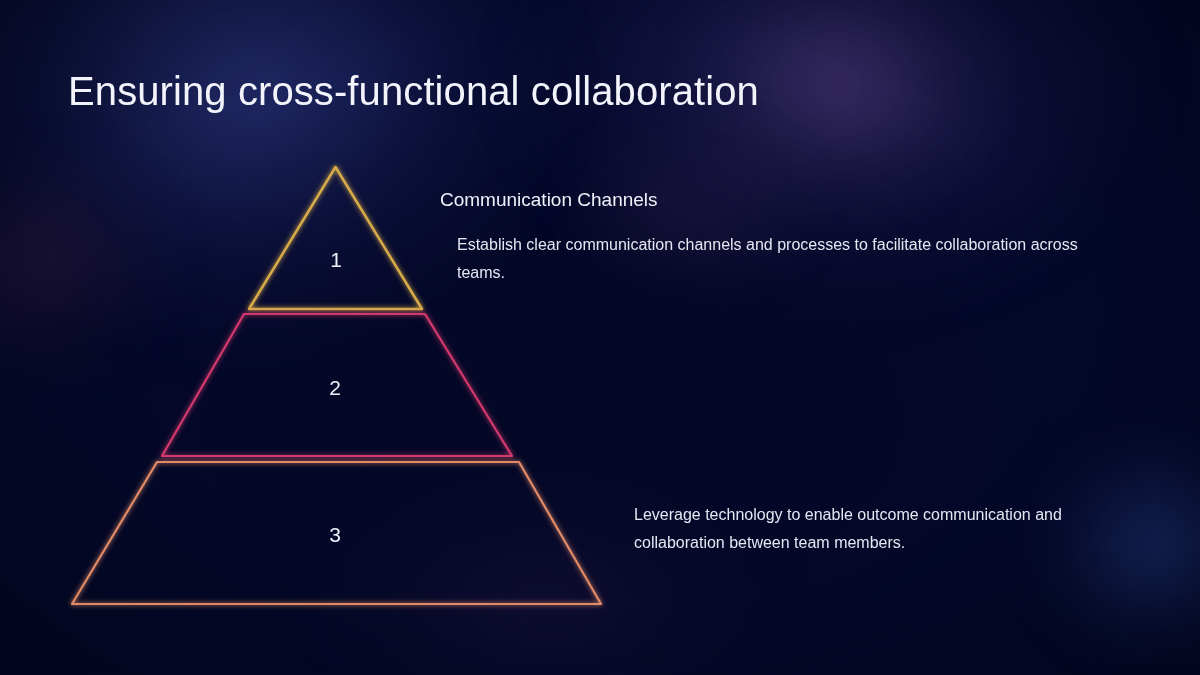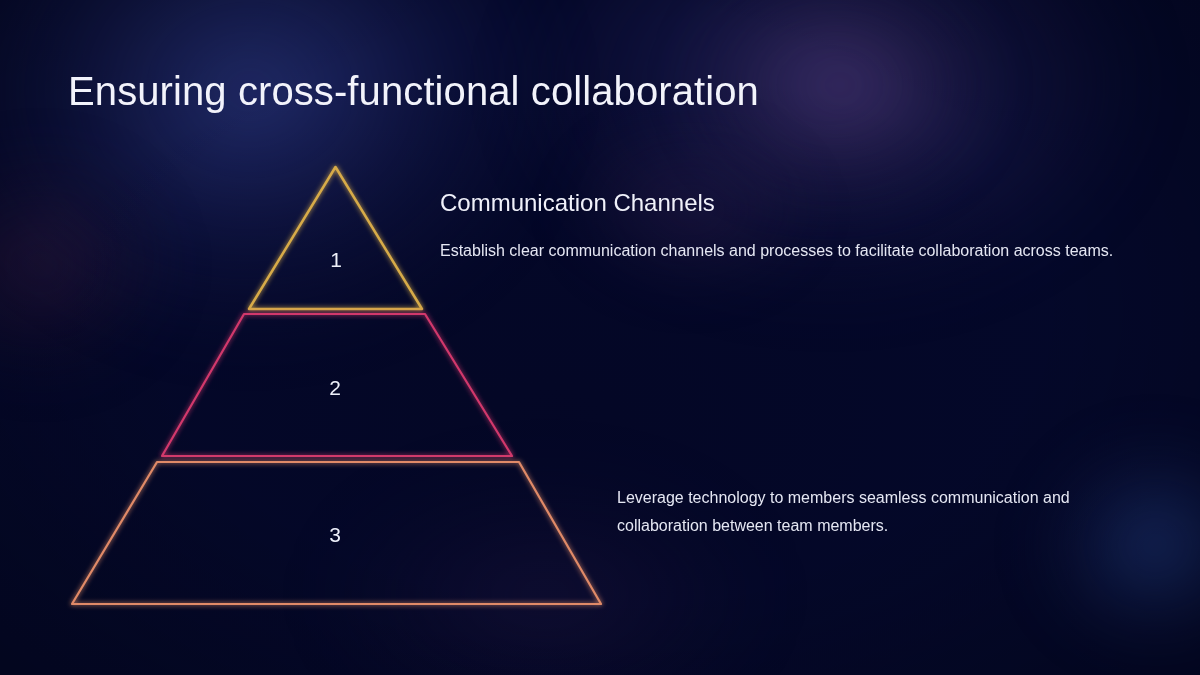--- a/index.html
+++ b/index.html
@@ -121,31 +121,31 @@
   }
   #num-1 { left: 306px; top: 248px; }
   #num-2 { left: 305px; top: 376px; }
   #num-3 { left: 305px; top: 523px; }
 
   
   .tier-text {
     position: absolute;
   }
   .tier-heading {
-    font-size: 24px;
+    font-size: 19px;
     font-weight: 400;
     color: #f0f1fa;
     margin: 0 0 19px 0;
     line-height: 1.2;
   }
   .tier-body {
     font-size: 16px;
     font-weight: 400;
     color: #e5e7f3;
-    margin: 0;
+    margin: 17px;
     line-height: 1.78;
   }
   #text-1 { left: 440px; top: 189px; width: 680px; }
   #text-2 { left: 527px; top: 337px; width: 600px; }
   #text-3 { left: 617px; top: 484px; width: 510px; }
 </style>
 </head>
 <body>
 
 <div id="slide">
@@ -200,16 +200,16 @@
   <div class="tier-number" id="num-2">2</div>
   <div class="tier-number" id="num-3">3</div>
 
   <div class="tier-text" id="text-1">
     <p class="tier-heading">Communication Channels</p>
     <p class="tier-body">Establish clear communication channels and processes to facilitate collaboration across teams.</p>
   </div>
 
 
   <div class="tier-text" id="text-3">
-    <p class="tier-body">Leverage technology to members seamless communication and collaboration between team members.</p>
+    <p class="tier-body">Leverage technology to enable outcome communication and collaboration between team members.</p>
   </div>
 
 </div>
 
 </body></html>

